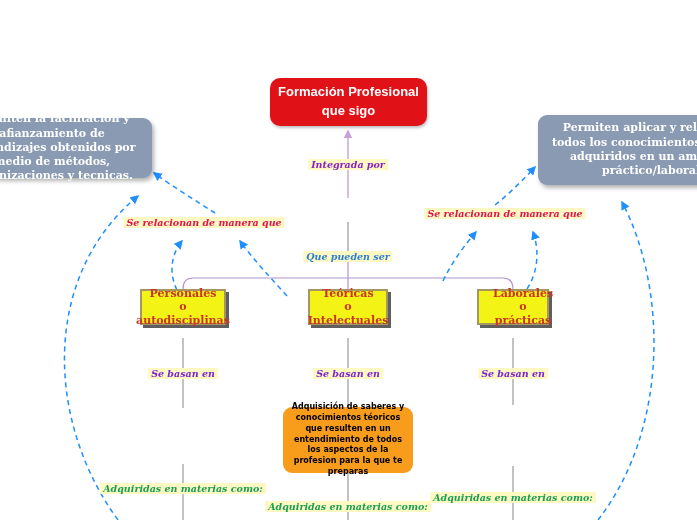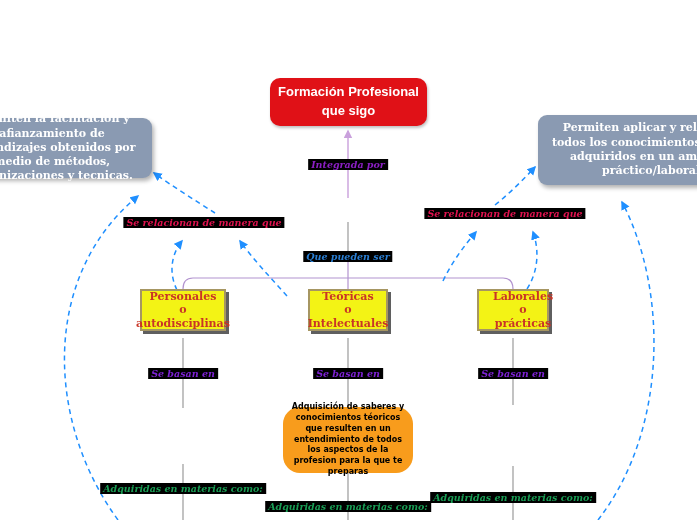--- a/index.html
+++ b/index.html
@@ -27,42 +27,42 @@
   .note-right{left:538px;top:115px;width:230px;height:70px;}
   
   .disc{
     position:absolute;left:316px;top:198px;width:64px;height:22px;
     background:#f0c9a2;border:2px solid #1c1c1c;box-shadow:3px 3px 0 #4c4c4c;
     display:flex;align-items:center;justify-content:center;
     font:bold 13px "DejaVu Serif",serif;color:#000;
   }
   
   .branch{
-    position:absolute;top:289px;height:42px;background:#f3f315;
+    position:absolute;top:289px;height:36px;background:#f3f315;
     border:2px solid #a69662;box-shadow:3px 3px 0 #5f5f5f;
     display:flex;align-items:center;justify-content:center;text-align:center;
     font:bold 11px/1.2 "DejaVu Serif",serif;color:#c93526;white-space:pre-line;
     box-sizing:border-box;
   }
   .branch-1{left:140px;width:86px;}
   .branch-2{left:308px;width:80px;}
   .branch-3{left:477px;width:72px;padding-left:20px;}
   
   .detail{
-    position:absolute;background:#f89c1c;border-radius:17px;color:#000;
+    position:absolute;background:#f89c1c;border-radius:9px;color:#000;
     display:flex;align-items:center;justify-content:center;text-align:center;
     font:bold 8px/1.35 "DejaVu Sans",sans-serif;padding:4px 6px;box-sizing:border-box;
   }
   .detail-1{left:110px;top:408px;width:146px;height:56px;}
   .detail-2{left:283px;top:407px;width:130px;height:66px;}
   .detail-3{left:454px;top:405px;width:118px;height:61px;}
   
   .edge-label{
     position:absolute;transform:translateX(-50%);
-    font:bold italic 9.5px "DejaVu Serif",serif;background:#000000;
+    font:bold italic 9.5px "DejaVu Serif",serif;background:#fef9c3;
     padding:0 3px;white-space:nowrap;
   }
   .lbl-purple{color:#8b1fc4;}
   .lbl-crimson{color:#e0134f;}
   .lbl-blue{color:#2a7fd4;}
   .lbl-violet{color:#7d22d4;}
   .lbl-green{color:#199e55;}
 </style>
 </head>
 <body>

